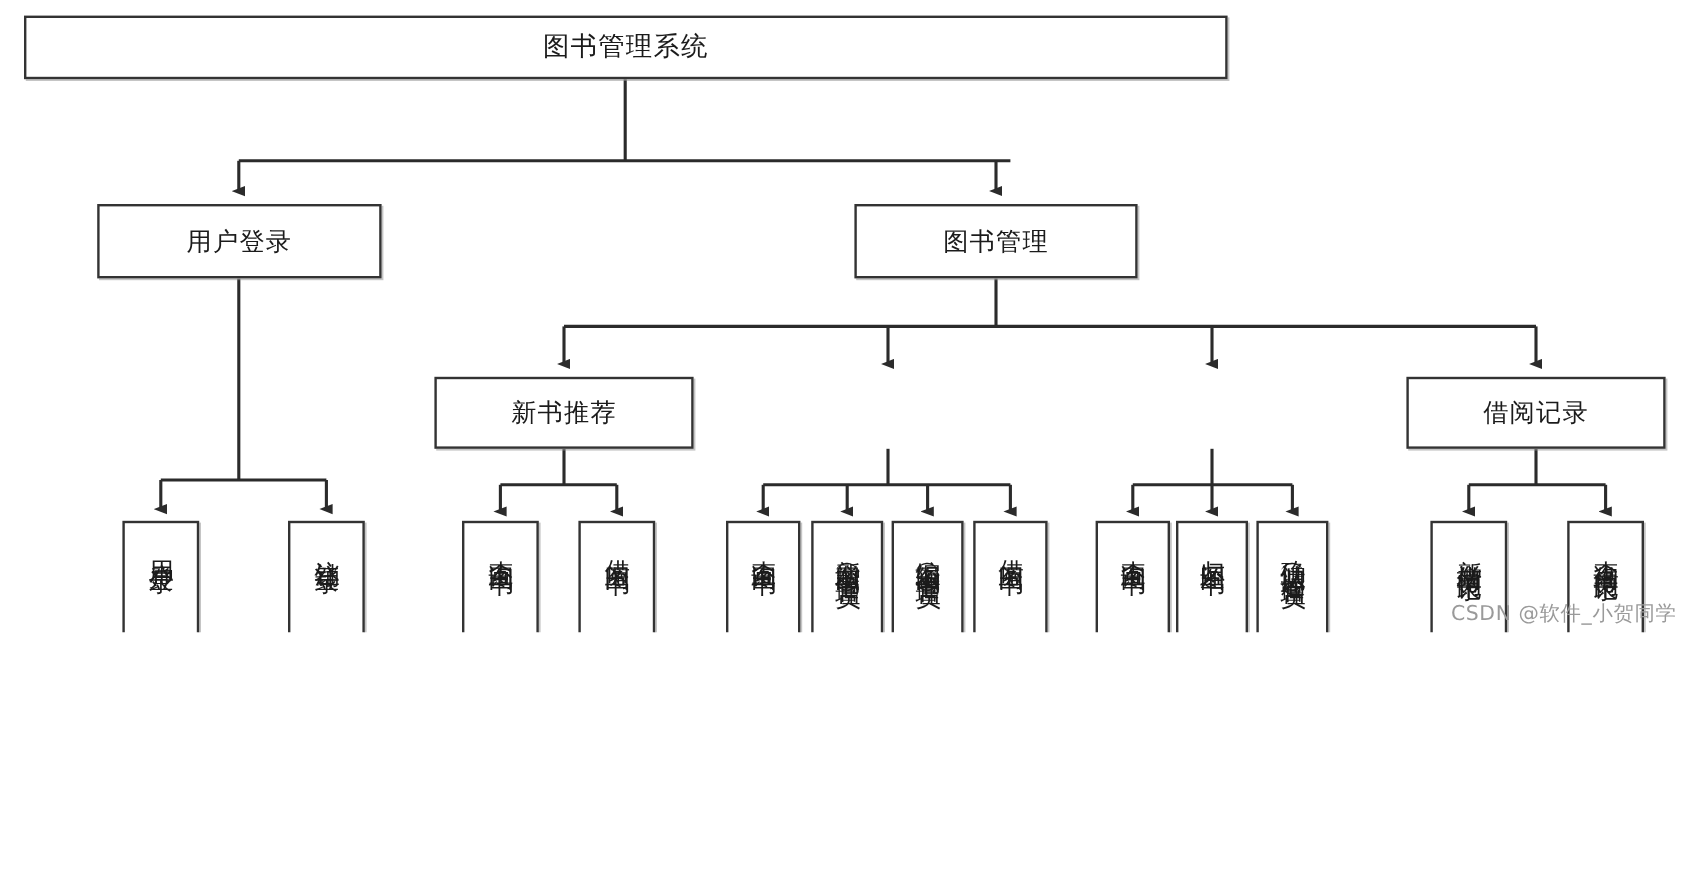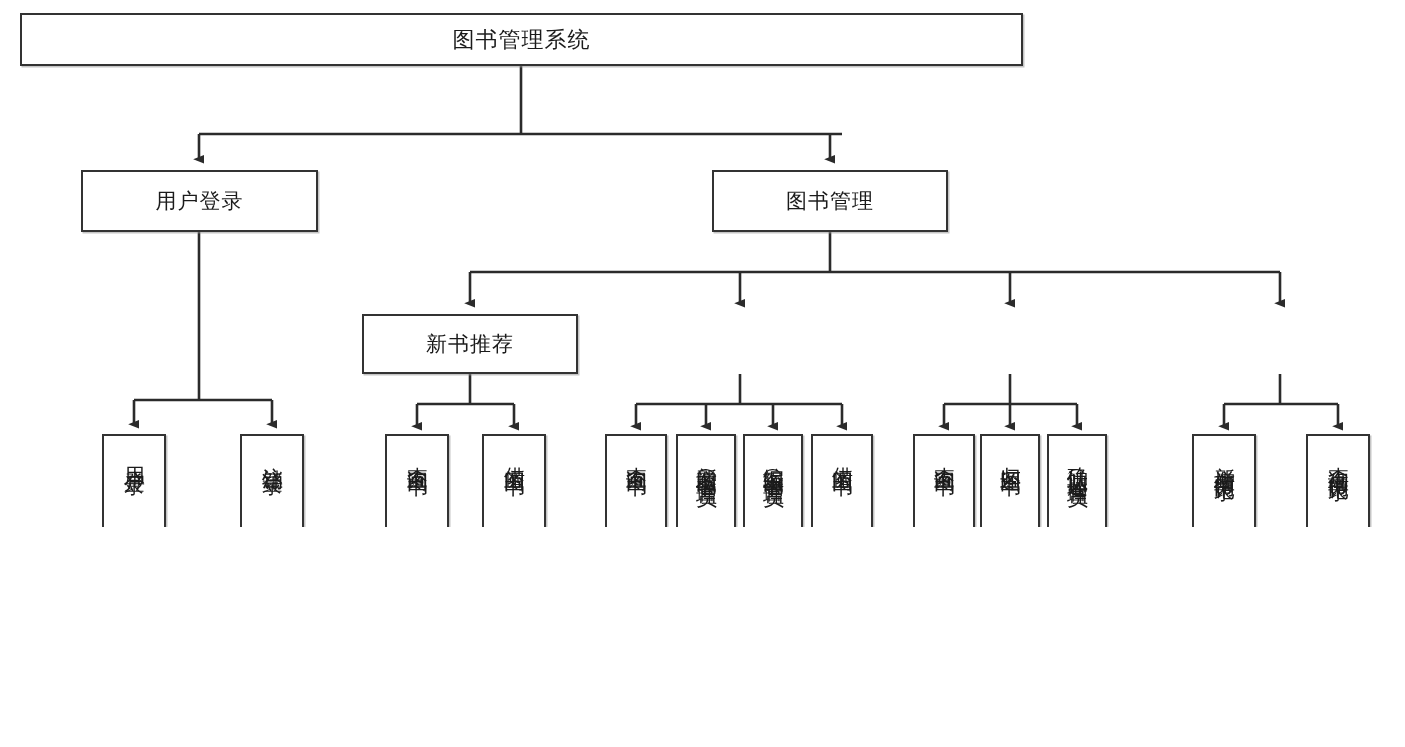--- a/index.html
+++ b/index.html
@@ -127,20 +127,23 @@
   <div class="node" style="left:81px;top:170px;width:237px;height:62px;">
     <span class="label">用户登录</span>
   </div>
   <div class="node" style="left:362px;top:314px;width:216px;height:60px;">
     <span class="label">新书推荐</span>
   </div>
 
   <div class="node" style="left:712px;top:170px;width:236px;height:62px;">
     <span class="label">图书管理</span>
   </div>
+  <div class="node" style="left:1172px;top:314px;width:216px;height:60px;">
+    <span class="label">借阅记录</span>
+  </div>
 
   <div class="node leaf" style="left:102px;top:434px;width:64px;height:301px;">
     <span class="label">用户登录</span>
   </div>
   <div class="node leaf" style="left:240px;top:434px;width:64px;height:301px;">
     <span class="label">注销登录</span>
   </div>
 
   <div class="node leaf" style="left:385px;top:434px;width:64px;height:301px;">
     <span class="label">查询图书</span>
@@ -172,13 +175,14 @@
     <span class="label">确认归还（管理员）</span>
   </div>
 
   <div class="node leaf" style="left:1192px;top:434px;width:64px;height:301px;">
     <span class="label">新增借阅记录</span>
   </div>
   <div class="node leaf" style="left:1306px;top:434px;width:64px;height:301px;">
     <span class="label">查询借阅记录</span>
   </div>
 
+  <div class="watermark">CSDN @软件_小贺同学</div>
 </div>
 
 </body></html>

